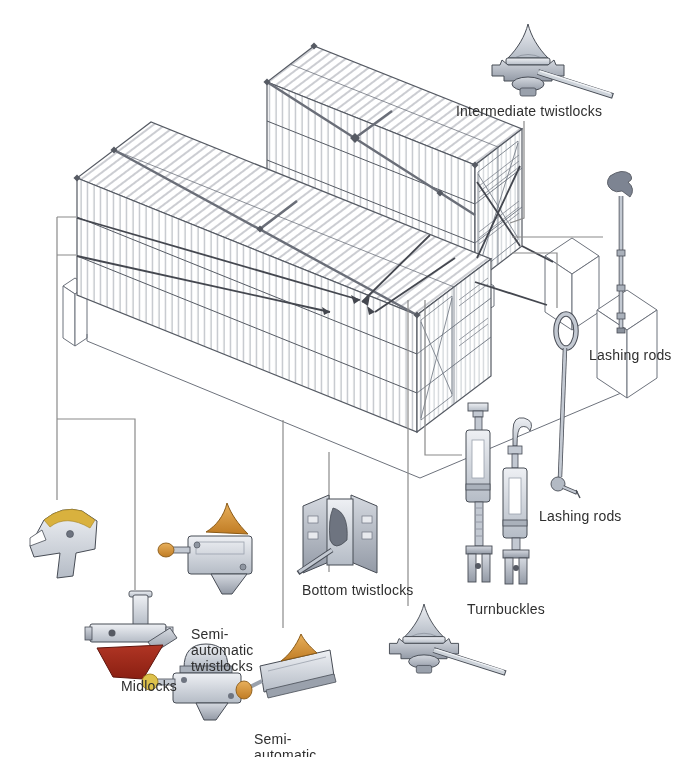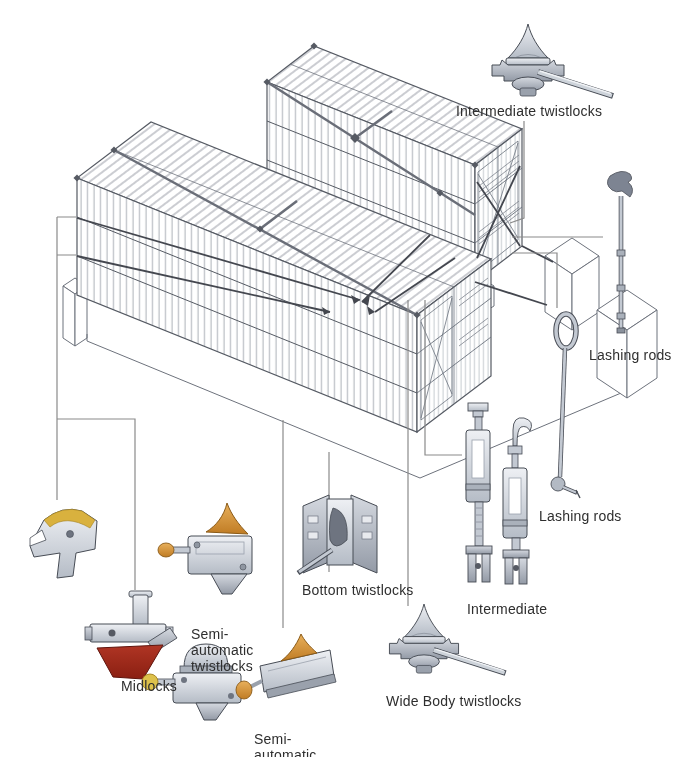--- a/index.html
+++ b/index.html
@@ -280,19 +280,18 @@
     <path d="M301,634 C296,646 289,655 281,661 L317,653 C309,646 304,640 301,634 Z" fill="url(#gOrange)" stroke="#8a5a17" stroke-width="1"></path>
     <line x1="262" y1="681" x2="248" y2="688" stroke="#9aa1ac" stroke-width="4"></line>
     <ellipse cx="244" cy="690" rx="8" ry="9" fill="url(#gOrange)" stroke="#8a5a17" stroke-width="0.9"></ellipse>
     <path d="M266,690 L334,674 L336,682 L268,698 Z" fill="#9aa1ac" stroke="#474c55" stroke-width="0.8"></path>
   </g>
 </svg>
 
   <div class="lbl" style="left:456px;top:103px;">Intermediate twistlocks</div>
   <div class="lbl" style="left:589px;top:347px;">Lashing rods</div>
   <div class="lbl" style="left:539px;top:508px;">Lashing rods</div>
-  <div class="lbl" style="left:467px;top:601px;">Intermediate</div>
+  <div class="lbl" style="left:467px;top:601px;">Turnbuckles</div>
   <div class="lbl" style="left:293px;top:582px;margin-left:9px;">Bottom twistlocks</div>
   <div class="lbl wrap" style="left:191px;top:608px;">Semi-automatic twistlocks</div>
   <div class="lbl" style="left:93px;top:678px;margin-left:28px;">Midlocks</div>
   <div class="lbl wrap" style="left:254px;top:713px;">Semi-automatic twistlocks</div>
-  <div class="lbl" style="left:386px;top:693px;">Wide Body twistlocks</div>
 </div>
 
 </body></html>

